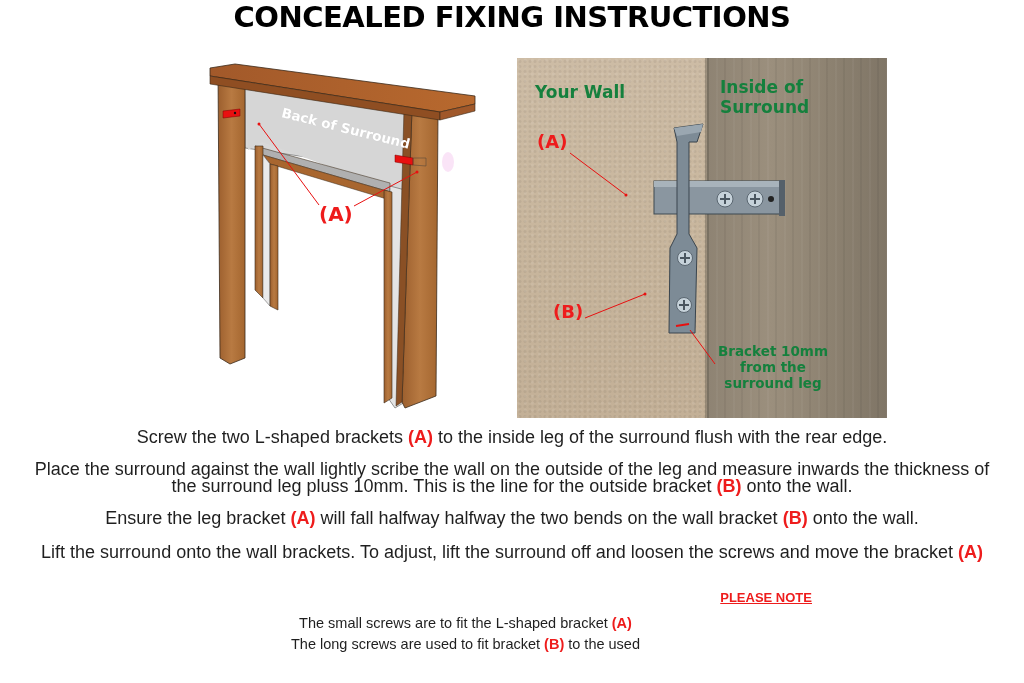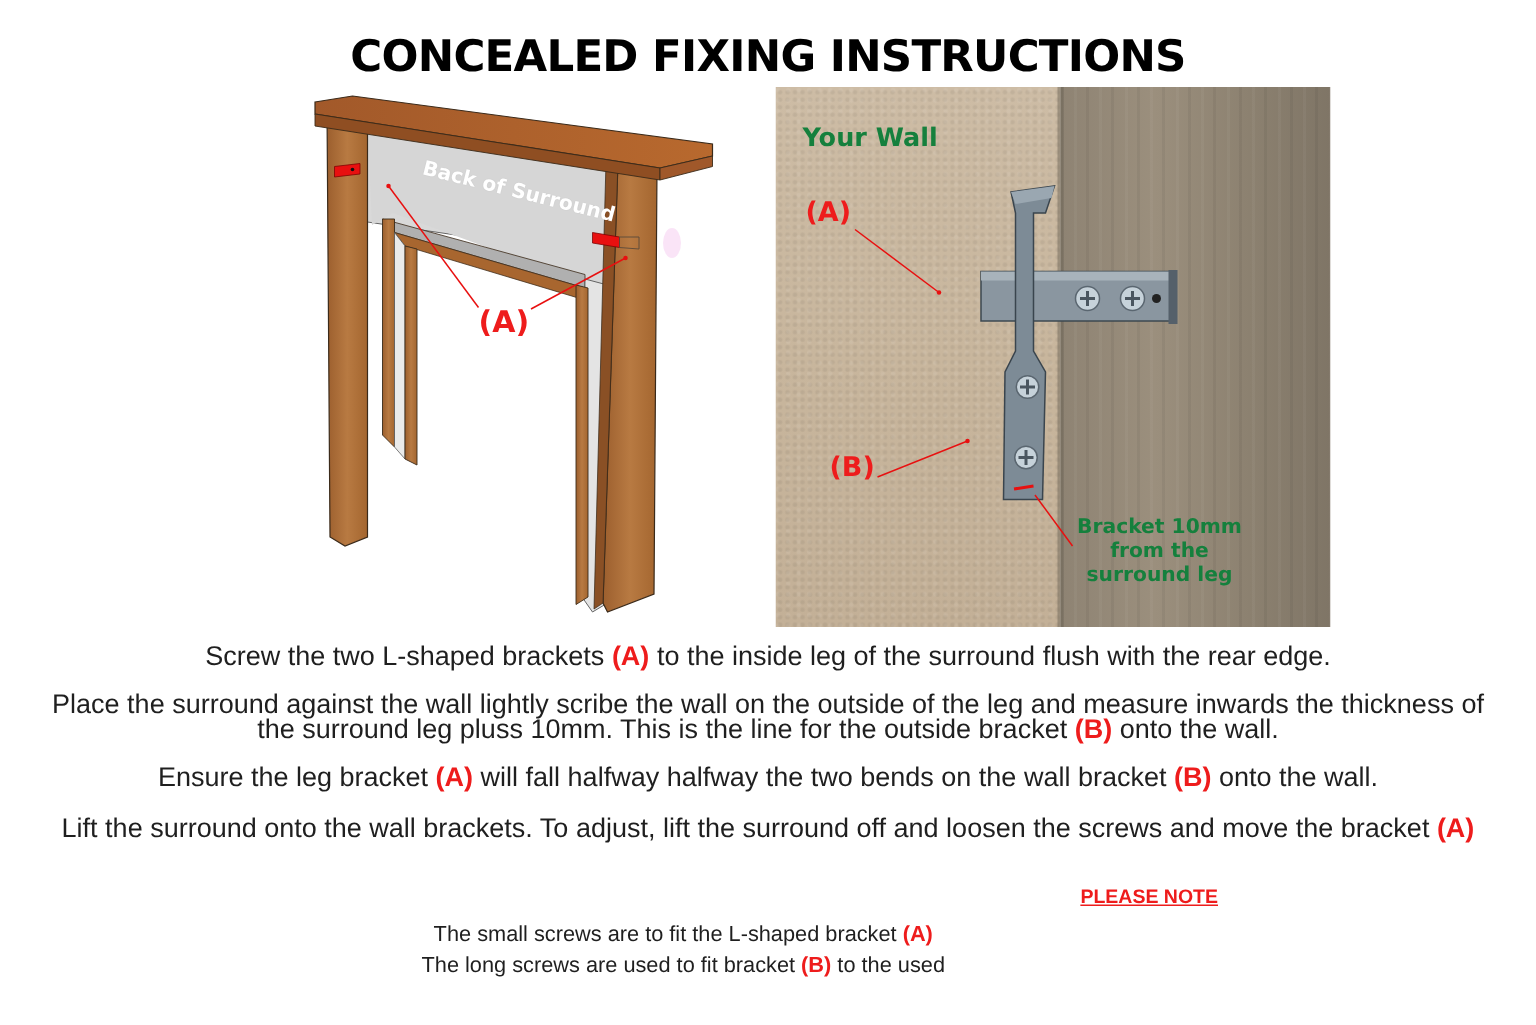--- a/index.html
+++ b/index.html
@@ -1,20 +1,20 @@
 <!DOCTYPE html>
 <html><head>
   <meta charset="utf-8">
   <style>
     * { box-sizing: border-box; margin: 0; padding: 0; }
     html, body { width: 1024px; height: 683px; background: #ffffff; overflow: hidden; }
     body { position: relative; font-family: "DejaVu Sans", "Liberation Sans", sans-serif; color: #1a1a1a; }
 
     .title {
-      position: absolute; left: 0; top: 20px; width: 1024px; text-align: center;
+      position: absolute; left: 0; top: 0; width: 1024px; text-align: center;
       font-family: "DejaVu Sans", sans-serif; font-weight: bold; font-size: 29px;
       letter-spacing: -0.5px; color: #000;
     }
 
     
     .illus { position: absolute; left: 200px; top: 58px; width: 290px; height: 362px; }
     .illus svg { width: 100%; height: 100%; display: block; }
     .lbl-back {
       position: absolute; left: 80px; top: 62px; transform: rotate(14deg);
       color: #ffffff; font-weight: bold; font-size: 13.5px; white-space: nowrap;
@@ -50,21 +50,21 @@
       position: absolute; left: 20px; width: 984px; text-align: center;
       font-family: "Liberation Sans", sans-serif; font-size: 18px; line-height: 17px; color: #1f1f1f;
     }
     .ref { color: #ee1c1c; font-weight: bold; }
     .note-head {
       position: absolute; left: 0; width: 812px; top: 590px; text-align: right;
       font-family: "Liberation Sans", sans-serif; font-weight: bold; font-size: 13px;
       color: #ee1c1c; text-decoration: underline;
     }
     .note-line {
-      position: absolute; left: 4px; width: 876px; text-align: center;
+      position: absolute; left: 14px; width: 876px; text-align: center;
       font-family: "Liberation Sans", sans-serif; font-size: 14.5px; color: #1f1f1f; padding-left: 27px;
     }
   </style>
 </head>
 <body>
 
 <div class="title">CONCEALED FIXING INSTRUCTIONS</div>
 
 <div class="illus">
   <svg viewBox="0 0 290 362">
@@ -143,20 +143,24 @@
 
     <line x1="159" y1="268" x2="172" y2="266" stroke="#e81010" stroke-width="2"></line>
 
     <line x1="53" y1="95" x2="109" y2="137" stroke="#e81010" stroke-width="1"></line>
     <circle cx="109" cy="137" r="1.5" fill="#e81010"></circle>
     <line x1="68" y1="260" x2="128" y2="236" stroke="#e81010" stroke-width="1"></line>
     <circle cx="128" cy="236" r="1.5" fill="#e81010"></circle>
     <line x1="173" y1="272" x2="198" y2="306" stroke="#e81010" stroke-width="1"></line>
   </svg>
   <div class="photo-lbl" style="left:18px; top:24px; font-size:17px;">Your Wall</div>
+  <div class="photo-lbl" style="left:203px; top:19px; font-size:17px; text-align:left;">
+    <div>Inside of</div>
+    <div>Surround</div>
+  </div>
   <div class="lbl-red" style="left:20px; top:73px; font-size:18px;">(A)</div>
   <div class="lbl-red" style="left:36px; top:243px; font-size:18px;">(B)</div>
   <div class="photo-lbl" style="left:193px; top:285px; width:126px; font-size:13.5px;">
     <div>Bracket 10mm</div>
     <div>from the</div>
     <div>surround leg</div>
   </div>
 </div>
 
 <div class="para" style="top:429px;">

